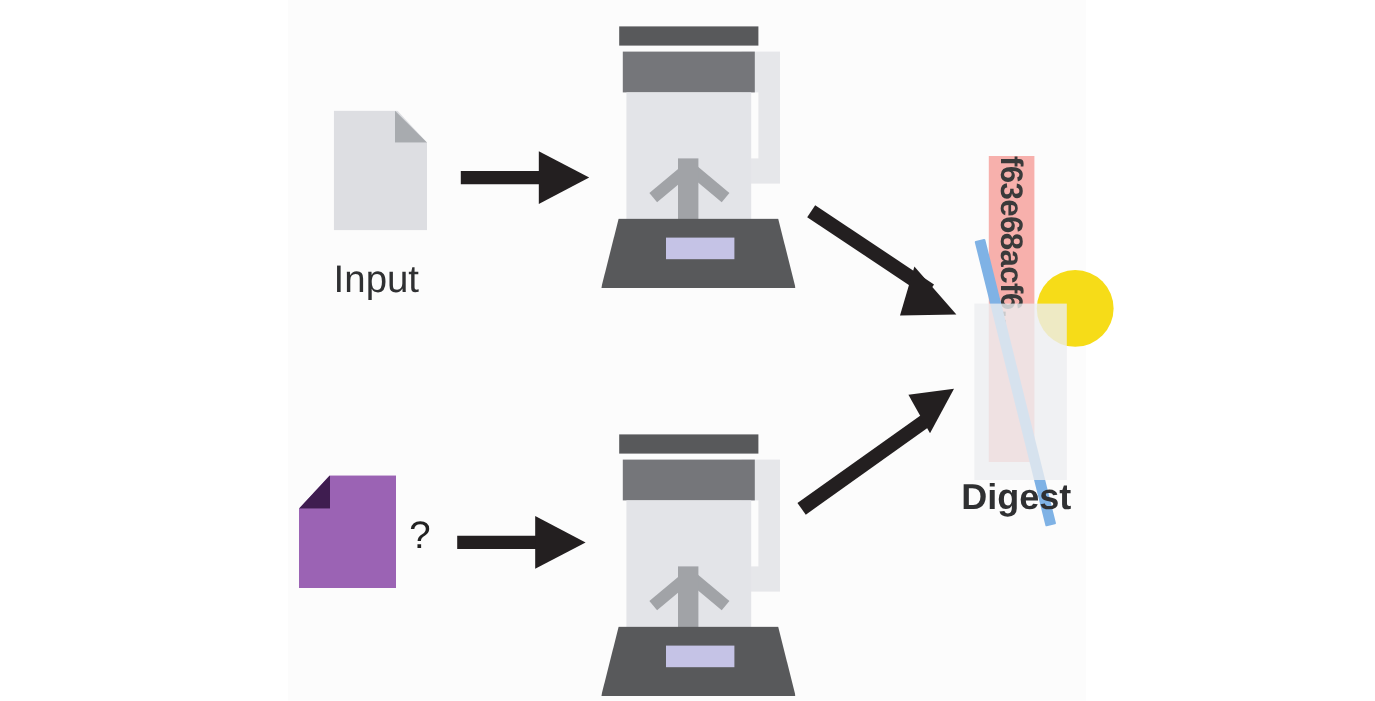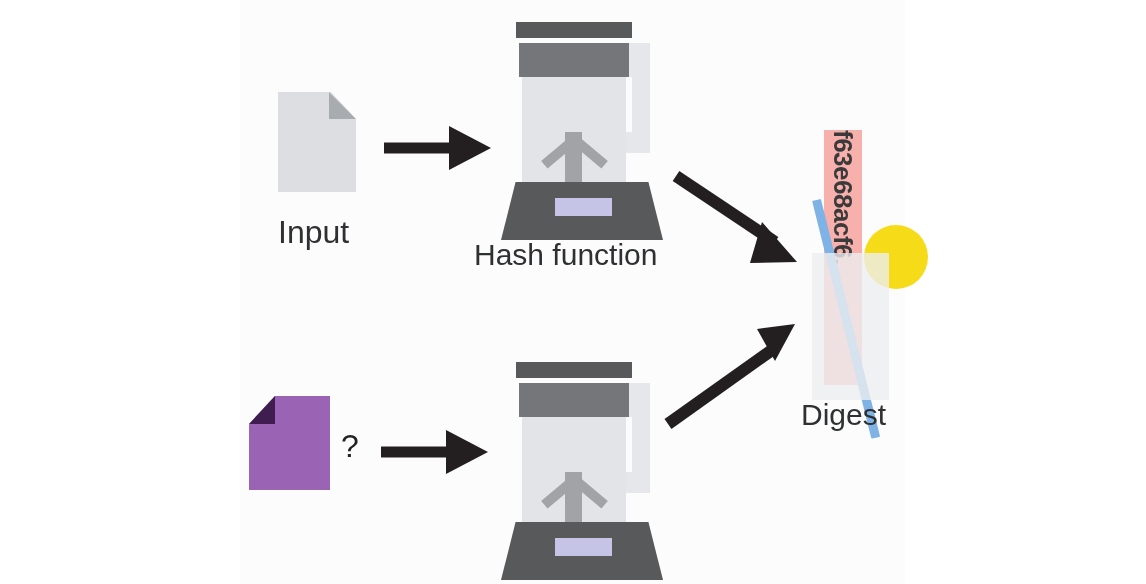--- a/index.html
+++ b/index.html
@@ -72,21 +72,21 @@
 
   
   .label {
     position: absolute;
     color: #2f3032;
     white-space: nowrap;
     letter-spacing: 0px;
   }
   #label-input   { left: 278px; top: 214px; font-size: 32px; }
   #label-hash    { left: 474px; top: 238px; font-size: 30px; }
-  #label-digest  { left: 801px; top: 398px; font-size: 30px; }
+  #label-digest  { left: 801px; top: 398px; font-size: 30px; font-weight: bold; }
   #label-qmark   { left: 341px; top: 428px; font-size: 32px; color: #222; }
 
   
   #arrow-layer {
     position: absolute;
     left: 0; top: 0;
     width: 1146px; height: 584px;
     pointer-events: none;
   }
 
@@ -229,21 +229,20 @@
     <div class="bl-handle"></div>
     <div class="bl-handle-cut"></div>
     <div class="bl-collar"></div>
     <div class="bl-jar"></div>
     <div class="bl-blade-left"></div>
     <div class="bl-blade-right"></div>
     <div class="bl-blade-stem"></div>
     <div class="bl-base"></div>
     <div class="bl-panel"></div>
   </div>
-  <div class="label nosel" id="label-hash">Hash function</div>
 
   <div class="blender" id="blender-bottom">
     <div class="bl-lid"></div>
     <div class="bl-handle"></div>
     <div class="bl-handle-cut"></div>
     <div class="bl-collar"></div>
     <div class="bl-jar"></div>
     <div class="bl-blade-left"></div>
     <div class="bl-blade-right"></div>
     <div class="bl-blade-stem"></div>

